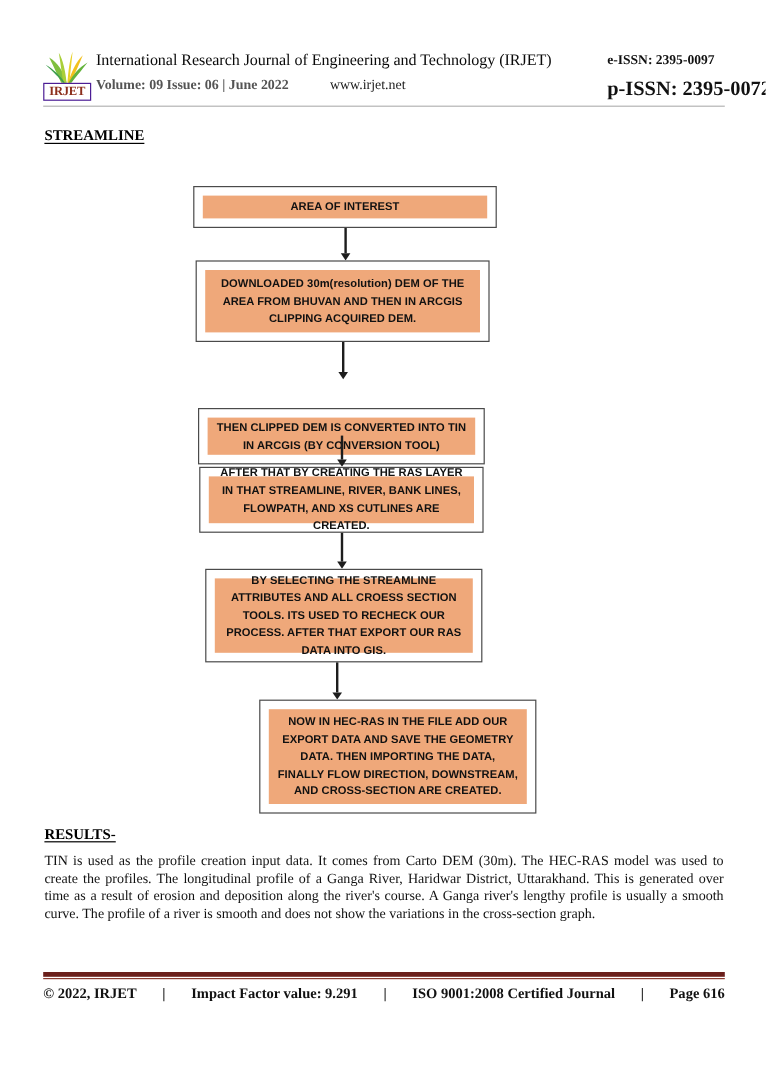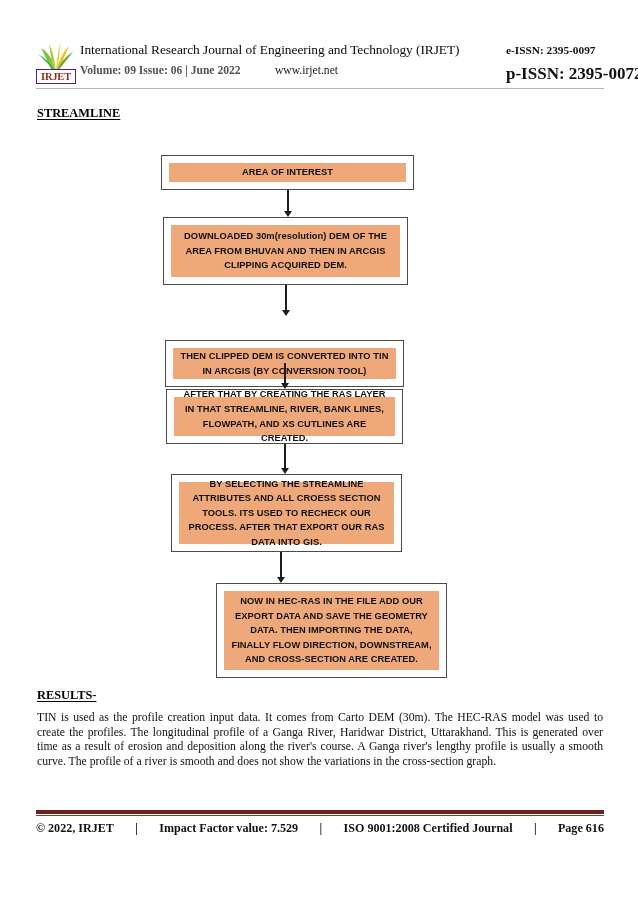--- a/index.html
+++ b/index.html
@@ -322,20 +322,20 @@
 
   <div class="sec-heading" id="results-heading">RESULTS-</div>
 
   <div class="body-para">TIN is used as the profile creation input data. It comes from Carto DEM (30m). The HEC-RAS model was used to create the profiles. The longitudinal profile of a Ganga River, Haridwar District, Uttarakhand. This is generated over time as a result of erosion and deposition along the river's course. A Ganga river's lengthy profile is usually a smooth curve. The profile of a river is smooth and does not show the variations in the cross-section graph.</div>
 
   <div class="footer-rule-thick"></div>
   <div class="footer-rule-thin"></div>
   <div class="footer-text">
     <span>© 2022, IRJET</span>
     <span class="sep">|</span>
-    <span>Impact Factor value: 7.529</span>
+    <span>Impact Factor value: 9.291</span>
     <span class="sep">|</span>
     <span>ISO 9001:2008 Certified Journal</span>
     <span class="sep">|</span>
     <span>Page 616</span>
   </div>
 
 </div>
 
 </body></html>

